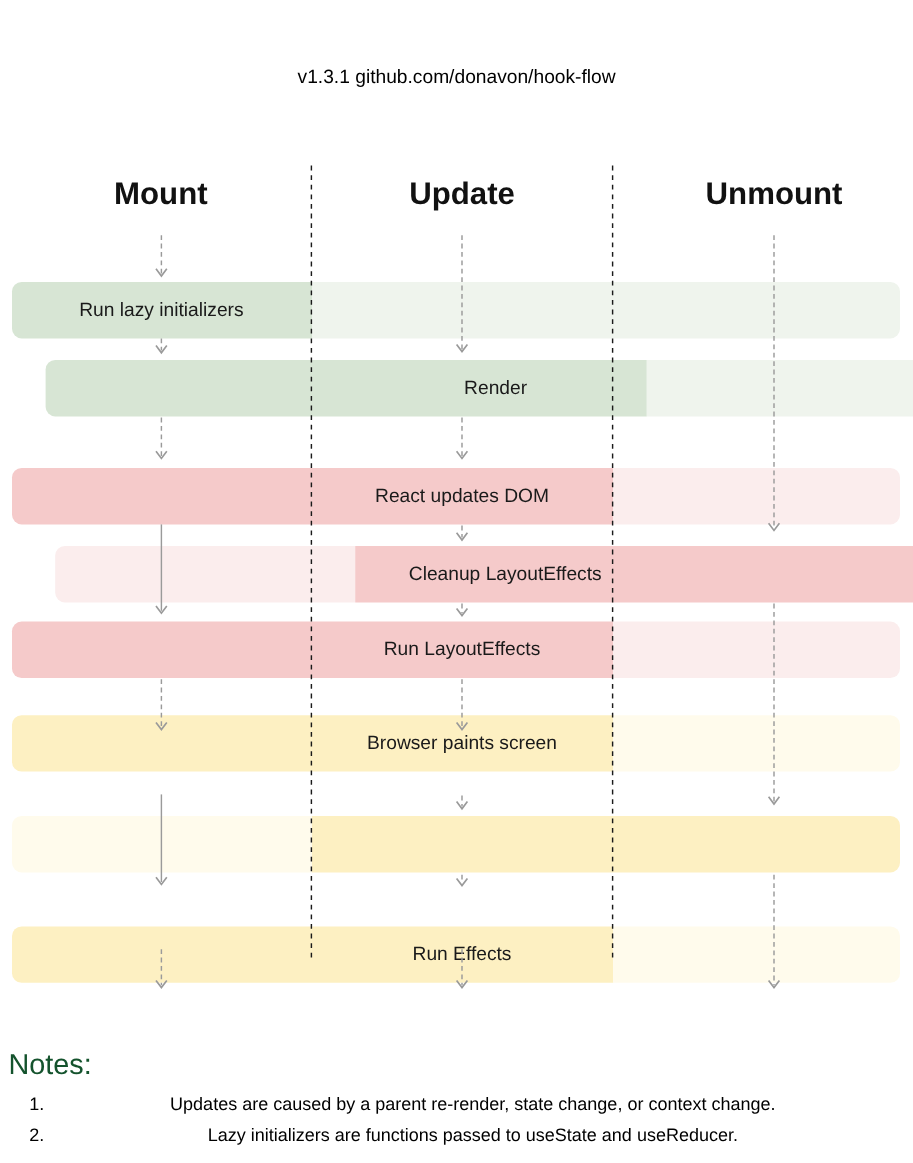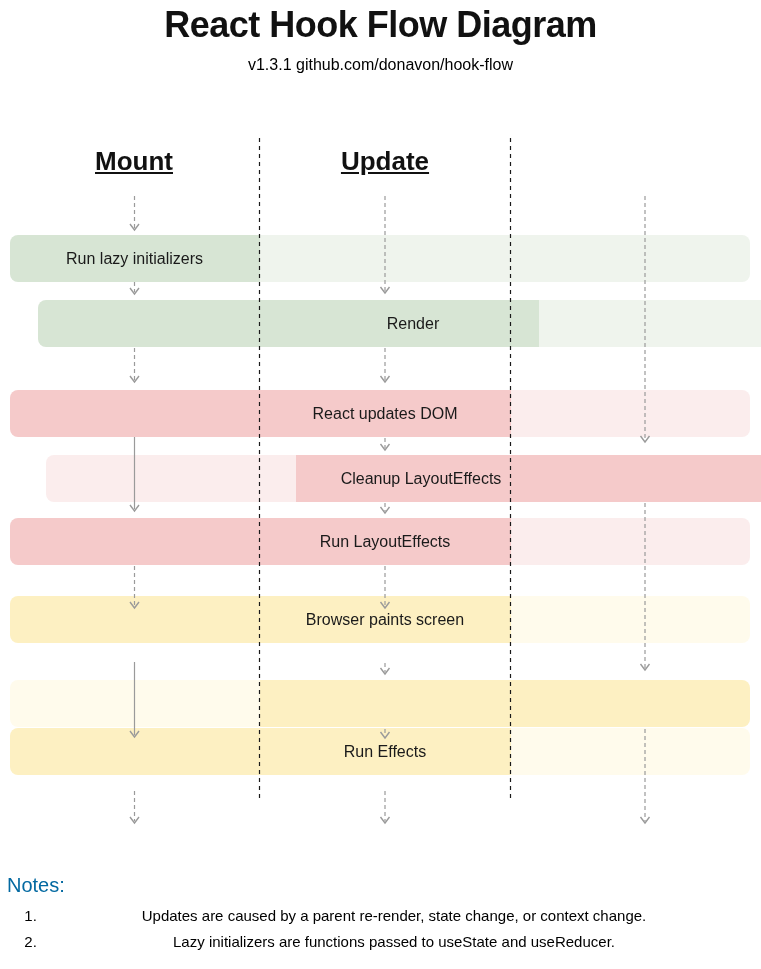--- a/index.html
+++ b/index.html
@@ -36,21 +36,20 @@
     color: #000000;
   }
   .col-header {
     position: absolute;
     top: 146px;
     transform: translateX(-50%);
     font-size: 26px;
     font-weight: 700;
     color: #111111;
     white-space: nowrap;
-    text-decoration: underline;
   }
   .flow-row {
     position: absolute;
     left: 10px;
     width: 740px;
     height: 47px;
   }
   .flow-seg {
     position: absolute;
     top: 0;
@@ -73,45 +72,45 @@
     left: 0;
     pointer-events: none;
   }
   .notes {
     position: absolute;
     left: 7px;
     top: 874px;
     width: 740px;
   }
   .notes-heading {
-    font-size: 20px;
-    color: #0369a1;
+    font-size: 24px;
+    color: #14532d;
     margin: 0 0 10px 0;
   }
   .notes-list {
     margin: 0;
     padding-left: 34px;
     font-size: 15px;
     color: #000000;
     text-align: center;
   }
   .notes-list li {
     margin-bottom: 9px;
   }
 </style>
 </head>
 <body>
 
 <div class="page">
 
-  <div class="page-title">React Hook Flow Diagram</div>
   <div class="page-subtitle">v1.3.1 github.com/donavon/hook-flow</div>
 
   <div class="col-header" style="left:134px">Mount</div>
   <div class="col-header" style="left:385px">Update</div>
+  <div class="col-header" style="left:645px">Unmount</div>
 
   <div id="flow-rows">
       <div class="flow-row" style="top: 235px;">
         <div class="flow-seg left-cap" style="left: 0px; width: 249.5px; background: rgb(215, 229, 212);"></div>
         <div class="flow-seg right-cap" style="left: 249.5px; width: 490.5px; background: rgb(239, 244, 237);"></div>
         <div class="row-label" style="left: 124.5px;">Run lazy initializers</div>
       </div>
       <div class="flow-row" style="top: 300px; margin-left: 28px;">
         <div class="flow-seg left-cap" style="left: 0px; width: 500.5px; background: rgb(215, 229, 212);"></div>
         <div class="flow-seg right-cap" style="left: 500.5px; width: 239.5px; background: rgb(239, 244, 237);"></div>
@@ -134,21 +133,21 @@
       </div>
       <div class="flow-row" style="top: 596px; padding-left: 40px;">
         <div class="flow-seg left-cap" style="left: 0px; width: 500.5px; background: rgb(253, 240, 194);"></div>
         <div class="flow-seg right-cap" style="left: 500.5px; width: 239.5px; background: rgb(255, 251, 236);"></div>
         <div class="row-label" style="left: 375px;">Browser paints screen</div>
       </div>
       <div class="flow-row" style="top: 680px;">
         <div class="flow-seg left-cap" style="left: 0px; width: 249.5px; background: rgb(255, 251, 236);"></div>
         <div class="flow-seg right-cap" style="left: 249.5px; width: 490.5px; background: rgb(253, 240, 194);"></div>
       </div>
-      <div class="flow-row" style="top: 728px; text-decoration: underline;">
+      <div class="flow-row" style="top: 772px; text-decoration: underline;">
         <div class="flow-seg left-cap" style="left: 0px; width: 500.5px; background: rgb(253, 240, 194);"></div>
         <div class="flow-seg right-cap" style="left: 500.5px; width: 239.5px; background: rgb(255, 251, 236);"></div>
         <div class="row-label" style="left: 375px;">Run Effects</div>
       </div>
     </div>
 
   <svg class="connector-layer" id="connector-layer" width="761" height="969">
       <line x1="259.5" y1="138" x2="259.5" y2="802" stroke="#1a1a1a" stroke-width="1.2" stroke-dasharray="4 4"></line>
       <line x1="510.5" y1="138" x2="510.5" y2="802" stroke="#1a1a1a" stroke-width="1.2" stroke-dasharray="4 4"></line>
       <line x1="134.5" y1="196" x2="134.5" y2="228" stroke="#9a9a9a" stroke-width="1.2" stroke-dasharray="4 3"></line>

